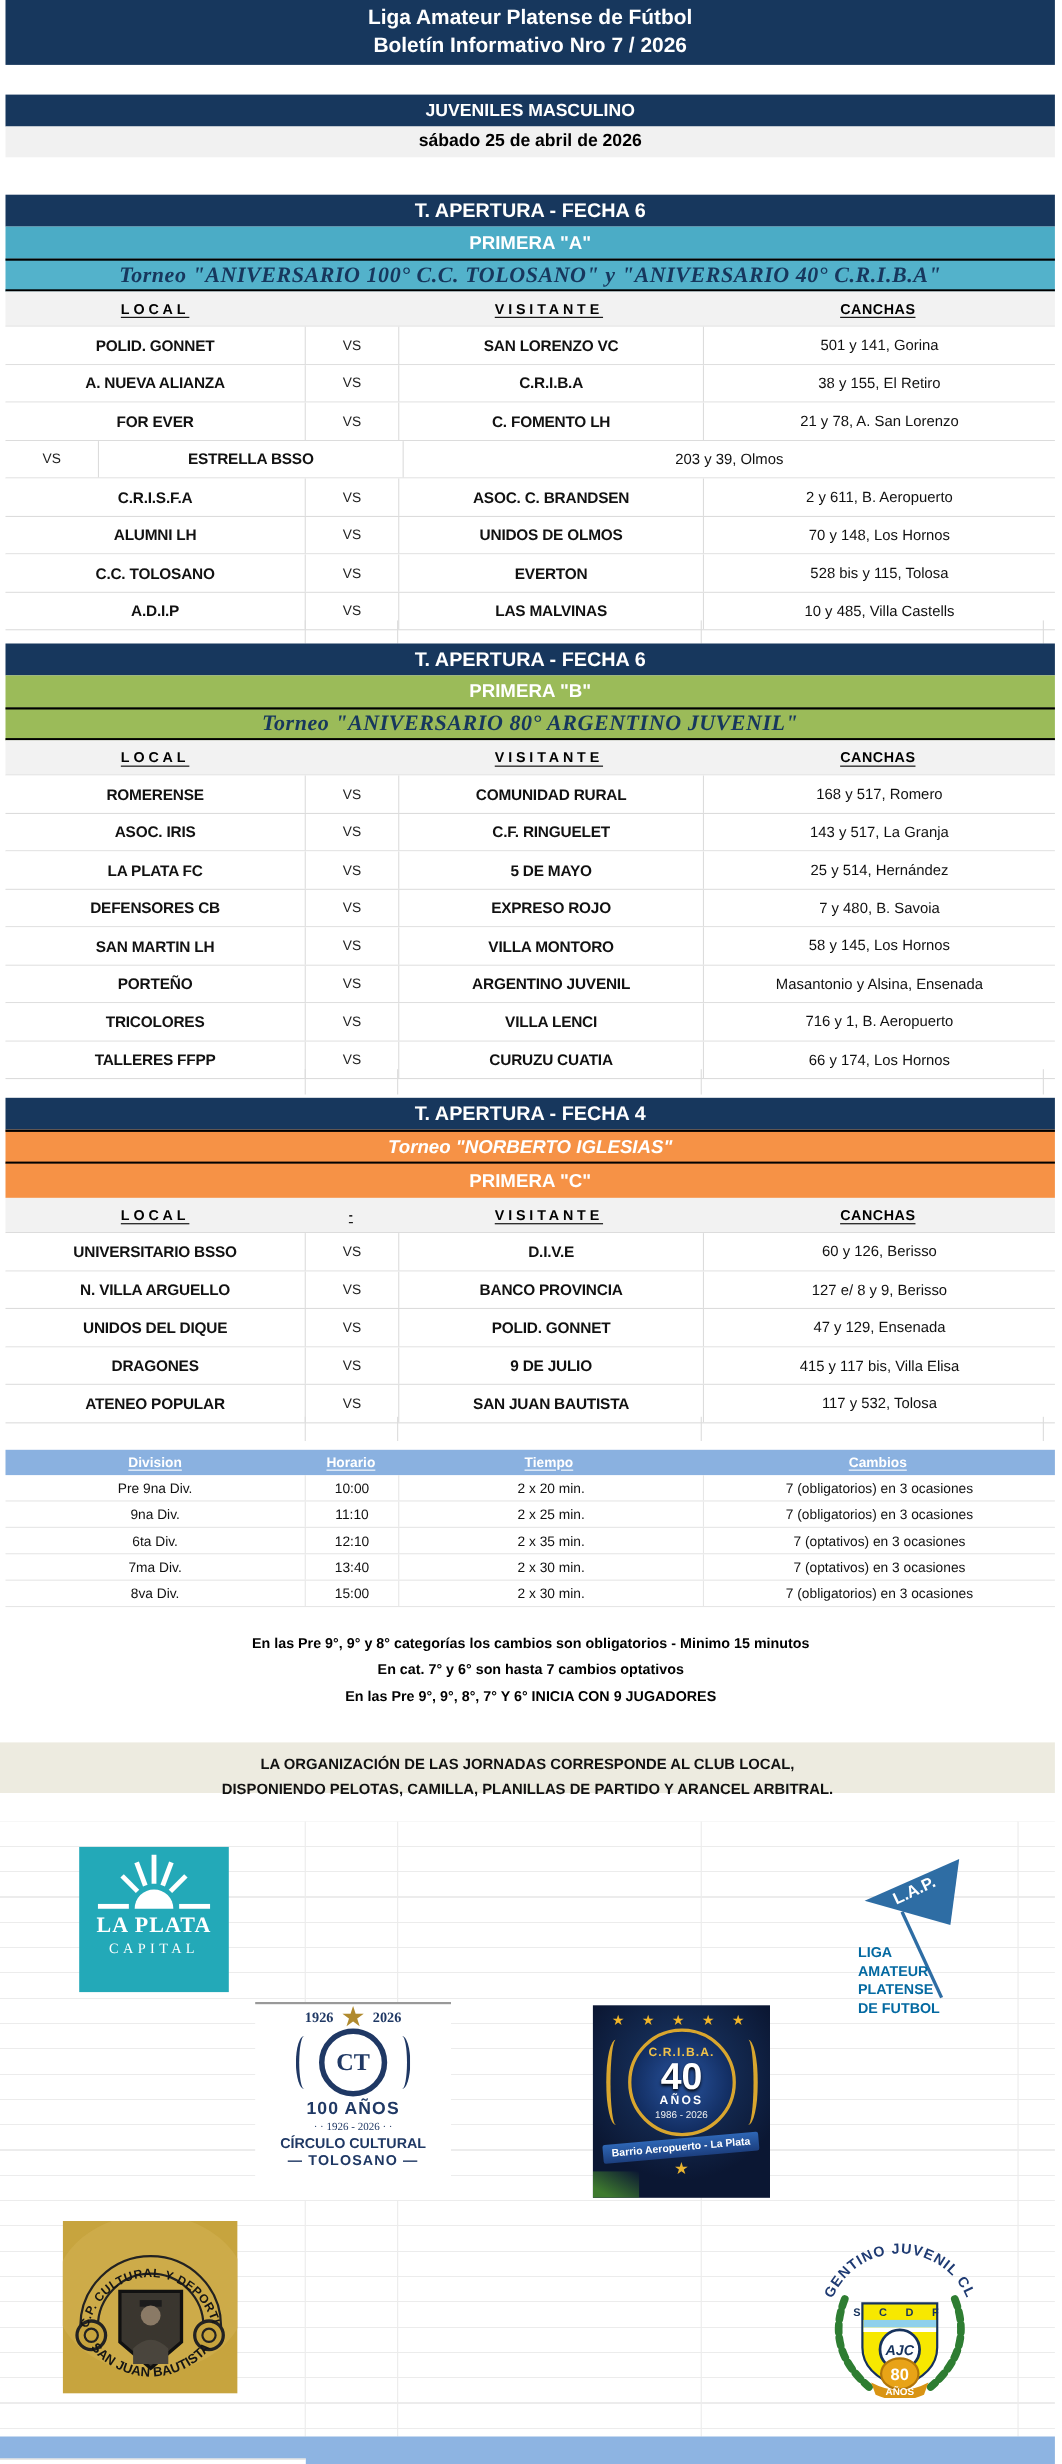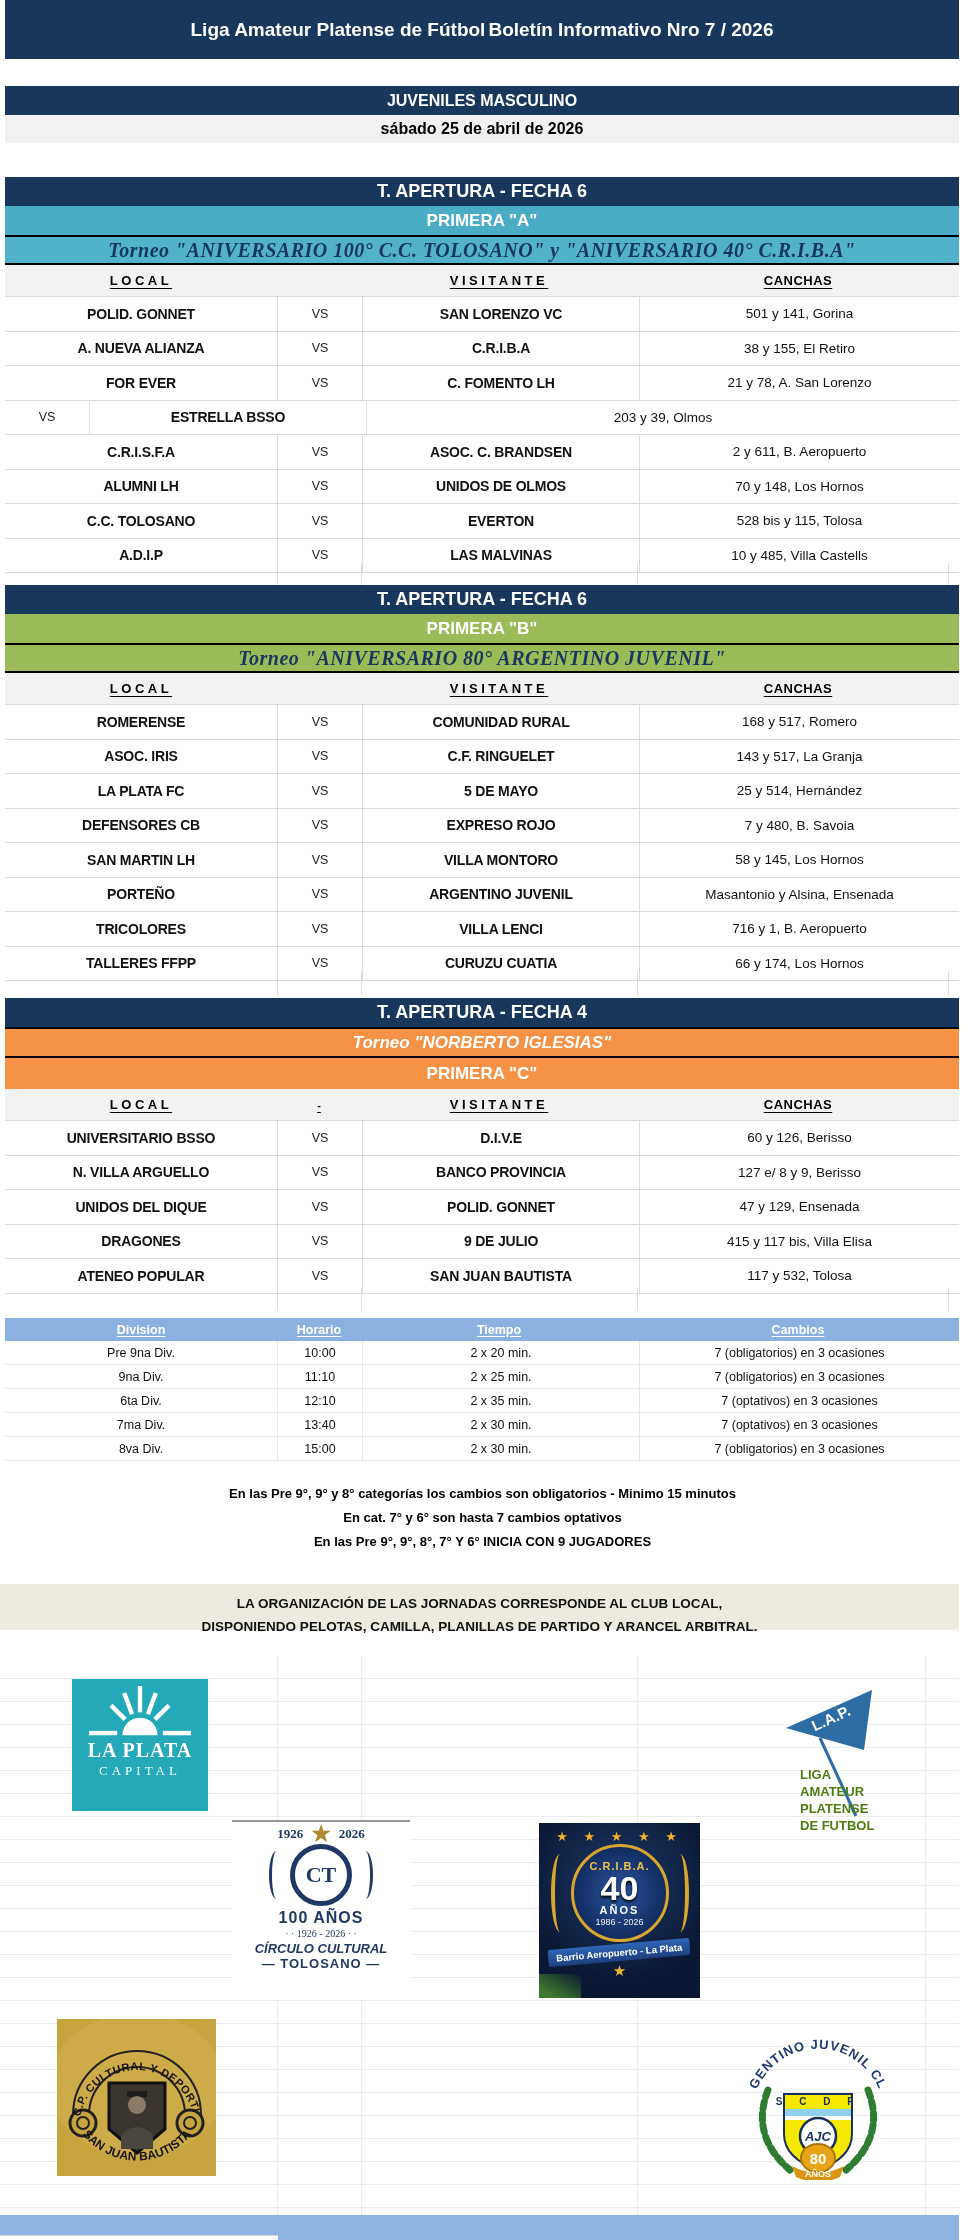--- a/index.html
+++ b/index.html
@@ -1,19 +1,19 @@
 <!DOCTYPE html>
 <html><head>
 <meta charset="utf-8">
 <style>
   html,body{margin:0;padding:0;background:#fff;}
   .page{position:relative;width:965px;height:2240px;background:#fff;overflow:hidden;
         font-family:"Liberation Sans",sans-serif;color:#111;}
   .abs{position:absolute;left:5px;width:954px;box-sizing:border-box;}
-  .bar{display:flex;flex-direction:row;align-items:center;justify-content:center;text-align:left;}
+  .bar{display:flex;flex-direction:column;align-items:center;justify-content:center;text-align:left;}
   .navy{background:#17375D;color:#fff;font-weight:700;}
   .cyan{background:#4BACC6;color:#fff;font-weight:700;}
   .cyan2{background:#53B2CB;}
   .green{background:#9BBB59;color:#fff;font-weight:700;}
   .orange{background:#F69246;color:#fff;font-weight:700;}
   .graybar{background:#F1F1F1;color:#000;font-weight:700;}
   .torneo-serif{font-family:"Liberation Serif",serif;font-style:italic;font-weight:700;color:#17375D;
                 border-top:2px solid #000;border-bottom:2px solid #000;letter-spacing:0.5px;}
   .torneo-sans{font-style:italic;font-weight:700;color:#fff;border-top:2px solid #000;border-bottom:2px solid #000;}
   
@@ -48,33 +48,33 @@
   
   .gridarea{position:absolute;left:0;top:1656px;width:959px;height:559px;
             background:repeating-linear-gradient(to bottom,#fff 0 22px,#ECECEC 22px 23px);}
   .gridarea .vline{background:#ECECEC;}
   
   .logo{position:absolute;z-index:3;}
   .logo-laplata{background:#23A9B8;display:flex;flex-direction:column;align-items:center;justify-content:flex-start;
                 color:#fff;}
   .lp-name{font-family:"Liberation Serif",serif;font-weight:700;font-size:20px;letter-spacing:1px;margin-top:2px;}
   .lp-cap{font-family:"Liberation Serif",serif;font-size:13px;letter-spacing:4px;margin-top:1px;}
-  .lap-lines{position:absolute;left:20px;top:80px;color:#4d7c0f;font-weight:700;font-size:13px;line-height:17px;}
+  .lap-lines{position:absolute;left:0;top:80px;color:#0369a1;font-weight:700;font-size:13px;line-height:17px;}
   .logo-tolosano{background:#fff;border-top:2px solid #999;display:flex;flex-direction:column;align-items:center;
                  color:#1F3864;text-align:right;}
   .tolo-top{display:flex;align-items:center;gap:8px;font-family:"Liberation Serif",serif;font-weight:700;font-size:13px;margin-top:4px;}
   .tolo-star{color:#B08A2E;font-size:22px;line-height:16px;}
   .tolo-emblem{display:flex;align-items:center;gap:6px;margin-top:2px;}
   .tolo-wr{width:12px;height:48px;border-left:3px solid #1F3864;border-radius:50%;}
   .tolo-wr.r{transform:scaleX(-1);}
   .tolo-circle{width:52px;height:52px;border:5px solid #1F3864;border-radius:50%;display:flex;align-items:center;justify-content:center;
                font-family:"Liberation Serif",serif;font-weight:700;font-size:22px;}
   .tolo-banner{font-weight:700;font-size:16px;margin-top:3px;letter-spacing:1px;}
   .tolo-years{font-family:"Liberation Serif",serif;font-size:10px;margin-top:1px;}
-  .tolo-name{font-weight:700;font-size:13px;margin-top:2px;font-style:italic;}
+  .tolo-name{font-weight:700;font-size:13px;margin-top:2px;}
   .tolo-name2{font-weight:700;font-size:13px;letter-spacing:1px;}
   .logo-criba{background:radial-gradient(circle at 50% 35%,#1B3A6B 0%,#0B1733 70%);display:flex;flex-direction:column;
               align-items:center;color:#fff;overflow:hidden;}
   .criba-stars{color:#F0B428;font-size:13px;letter-spacing:6px;margin-top:6px;white-space:nowrap;}
   .criba-mid{display:flex;align-items:center;gap:2px;}
   .criba-wr{width:14px;height:78px;border-left:4px solid #D9A62E;border-radius:50%;}
   .criba-wr.r{transform:scaleX(-1);}
   .criba-circle{width:92px;height:92px;border-radius:50%;background:radial-gradient(circle,#2A55A0 0%,#102A5C 75%);
                 border:3px solid #D9A62E;display:flex;flex-direction:column;align-items:center;justify-content:center;}
   .criba-name{color:#F0C24A;font-weight:700;font-size:11px;letter-spacing:1px;}

